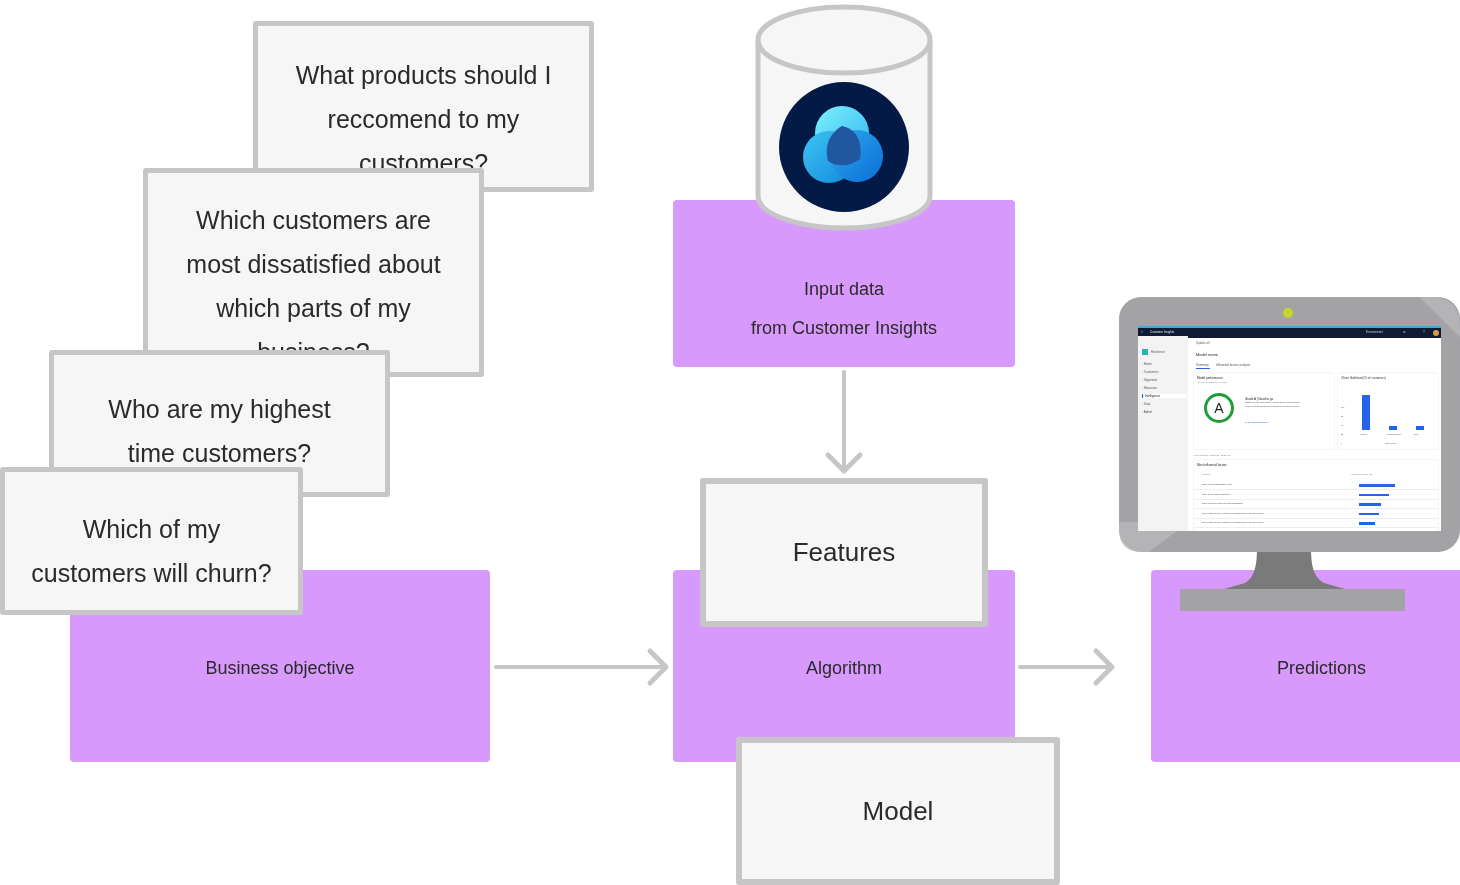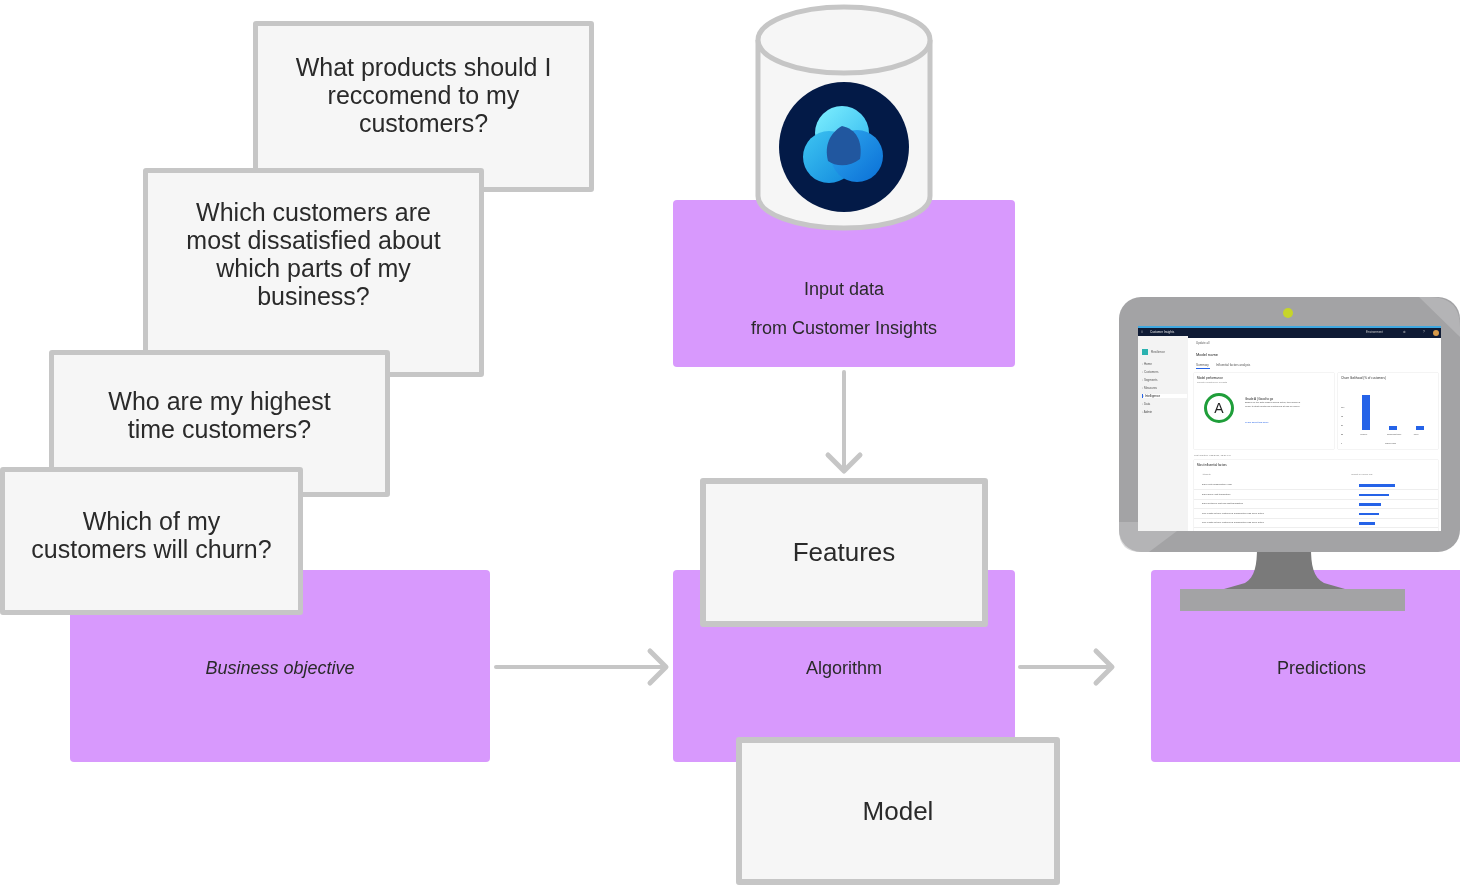--- a/index.html
+++ b/index.html
@@ -1,32 +1,32 @@
 <!DOCTYPE html>
 <html><head>
 <meta charset="utf-8">
 <style>
   html, body { margin:0; padding:0; }
   body { width:1460px; height:885px; position:relative; background:#ffffff; overflow:hidden;
          font-family:"Liberation Sans", "DejaVu Sans", sans-serif; color:#2b2b2b; }
   .abs { position:absolute; box-sizing:border-box; }
   .purple { background:#d899fd; border-radius:4px; display:flex; align-items:center; justify-content:center; text-align:center; font-size:18px; color:#2a2a2a; }
-  .qbox { background:#f6f6f6; border:5px solid #c6c6c6; border-radius:3px; display:flex; justify-content:center; text-align:center; font-size:25px; line-height:28px; color:#2a2a2a; }
+  .qbox { background:#f6f6f6; border:5px solid #c6c6c6; border-radius:3px; display:flex; justify-content:center; text-align:center; font-size:25px; line-height:44px; color:#2a2a2a; }
   .wbox { background:#f6f6f6; border:6px solid #c6c6c6; border-radius:3px; display:flex; align-items:center; justify-content:center; font-size:26px; color:#2a2a2a; }
   .txt { white-space:pre-line; }
   
   .scr { font-family:"Liberation Sans", sans-serif; color:#333; }
   .scr .topbar { position:absolute; left:0; top:0; right:0; height:10px; background:#0f1b35; border-top:2px solid #3fa8e0; }
   .scr .t { position:absolute; font-size:3px; line-height:4px; white-space:nowrap; color:#555; }
 </style>
 </head>
 <body>
 
 <div class="abs purple" style="left:70px; top:570px; width:420px; height:192px;">
-  <span style="margin-top:4px;font-style:italic;">Business objective</span>
+  <span style="margin-top:4px;">Business objective</span>
 </div>
 
 <div class="abs qbox" style="left:253px; top:21px; width:341px; height:171px; padding-top:27px;">
   <span class="txt">What products should I
 reccomend to my
 customers?</span>
 </div>
 <div class="abs qbox" style="left:143px; top:168px; width:341px; height:209px; padding-top:25px;">
   <span class="txt">Which customers are
 most dissatisfied about

